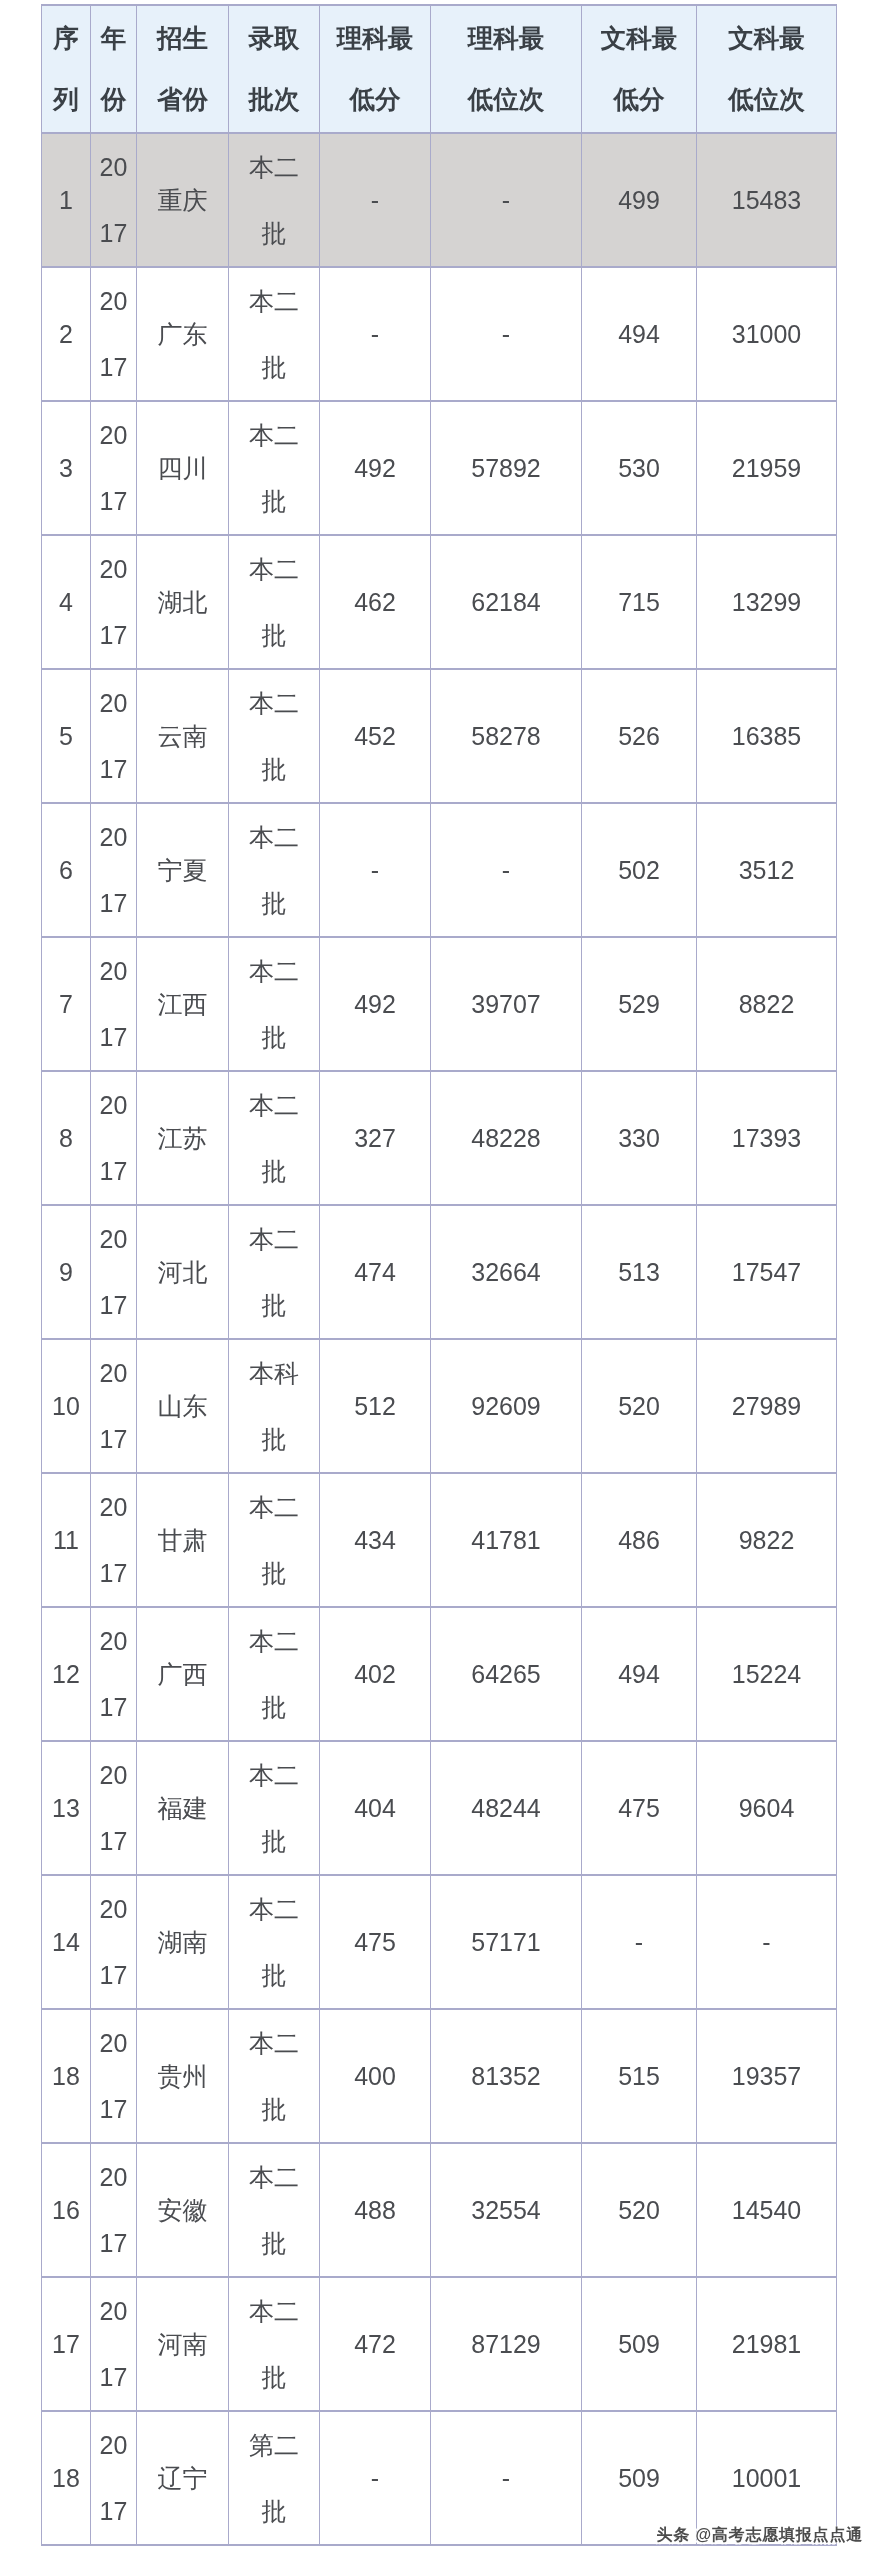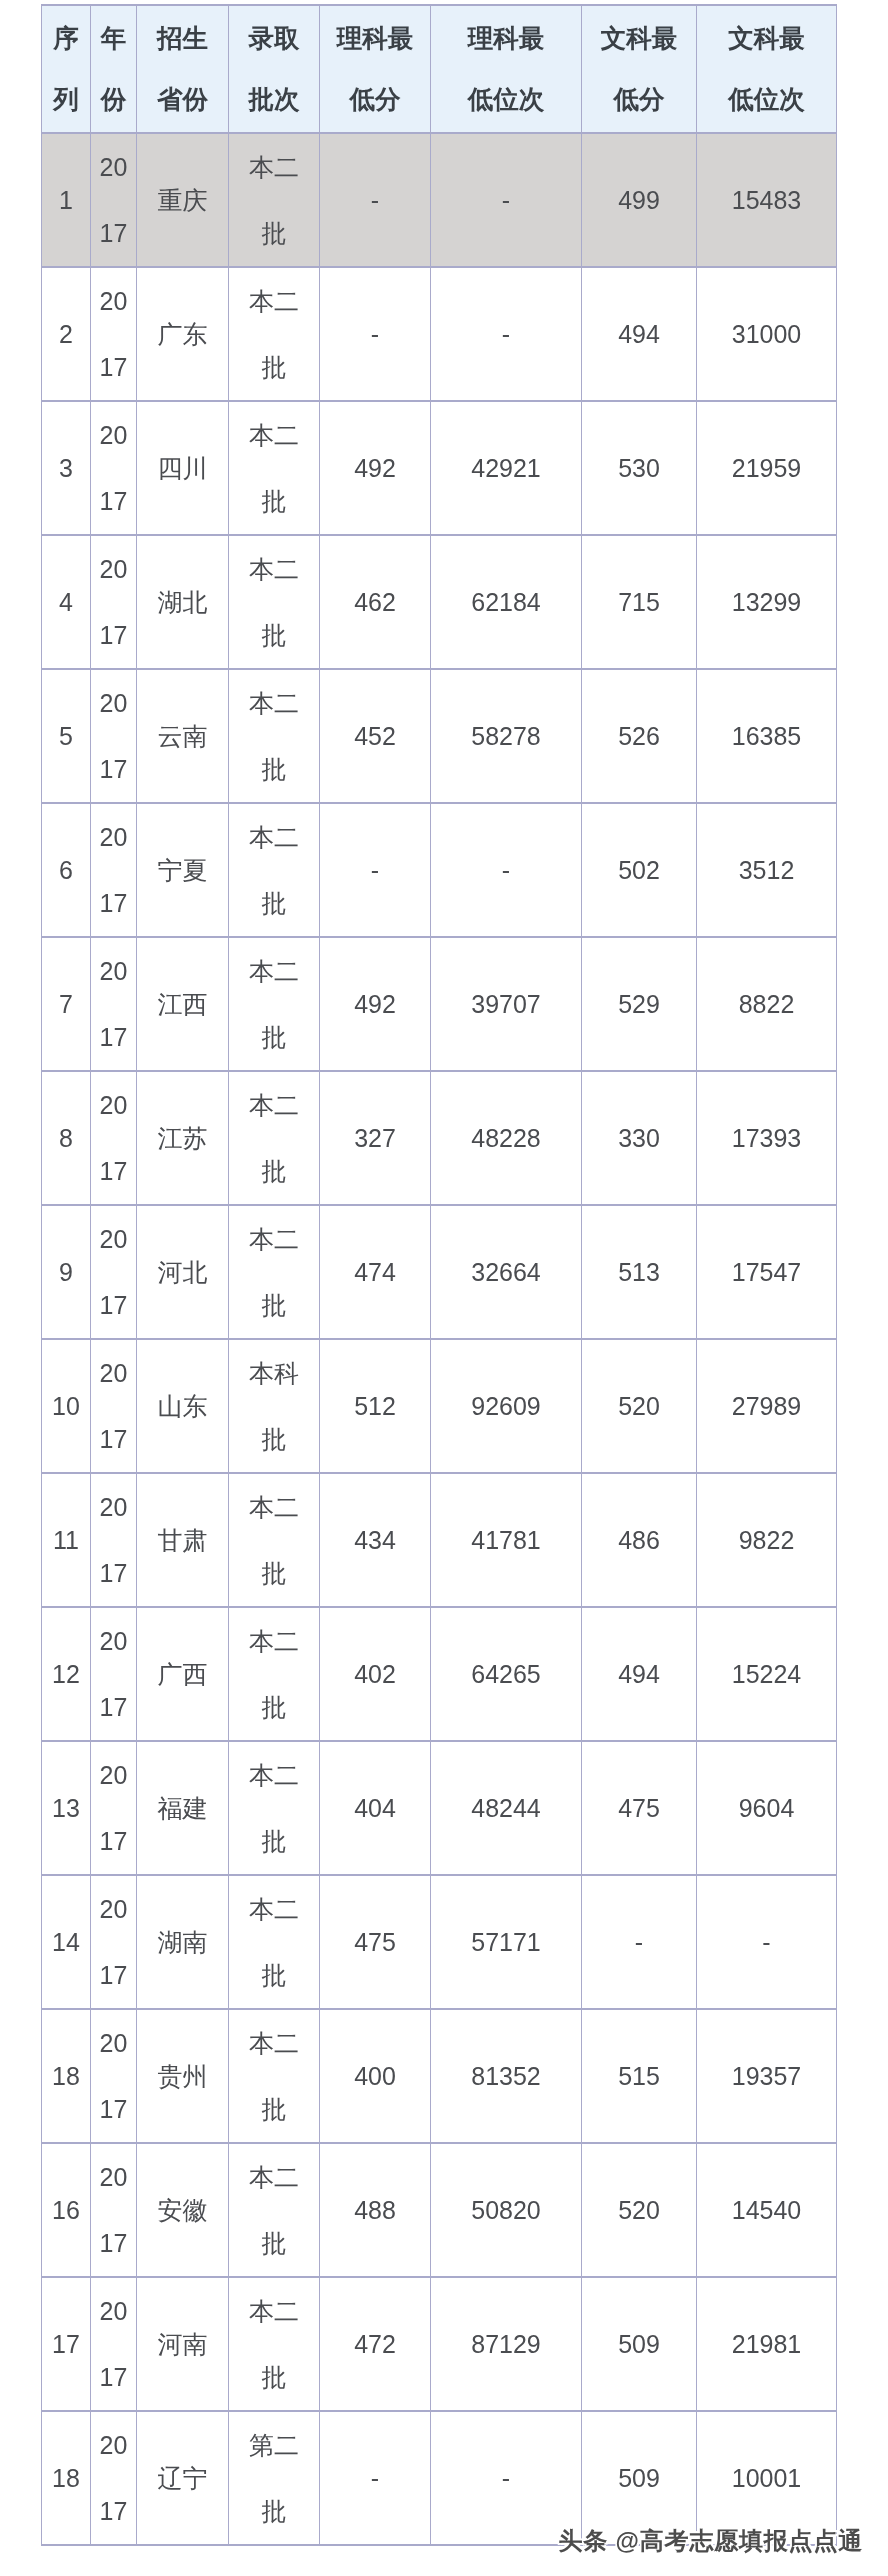--- a/index.html
+++ b/index.html
@@ -67,21 +67,21 @@
     font-weight: 400;
     line-height: 66px;
   }
   tbody tr.highlight td {
     background: var(--highlight-bg);
   }
   .watermark {
     position: absolute;
     top: 2525px;
     right: 26px;
-    font-size: 24px;
+    font-size: 16px;
     font-weight: 700;
     letter-spacing: 0.8px;
     color: #4c4c4c;
     text-shadow:
       -1.6px -1.6px 0 #ffffff,
        1.6px -1.6px 0 #ffffff,
       -1.6px  1.6px 0 #ffffff,
        1.6px  1.6px 0 #ffffff,
        0 0 2.5px #ffffff;
     z-index: 5;
@@ -148,21 +148,21 @@
           <td>31000</td>
         </tr>
         <tr>
           <td>3</td>
           <td>20
 17</td>
           <td>四川</td>
           <td>本二
 批</td>
           <td>492</td>
-          <td>42921</td>
+          <td>57892</td>
           <td>530</td>
           <td>21959</td>
         </tr>
         <tr>
           <td>4</td>
           <td>20
 17</td>
           <td>湖北</td>
           <td>本二
 批</td>
@@ -304,21 +304,21 @@
           <td>19357</td>
         </tr>
         <tr>
           <td>16</td>
           <td>20
 17</td>
           <td>安徽</td>
           <td>本二
 批</td>
           <td>488</td>
-          <td>50820</td>
+          <td>32554</td>
           <td>520</td>
           <td>14540</td>
         </tr>
         <tr>
           <td>17</td>
           <td>20
 17</td>
           <td>河南</td>
           <td>本二
 批</td>

